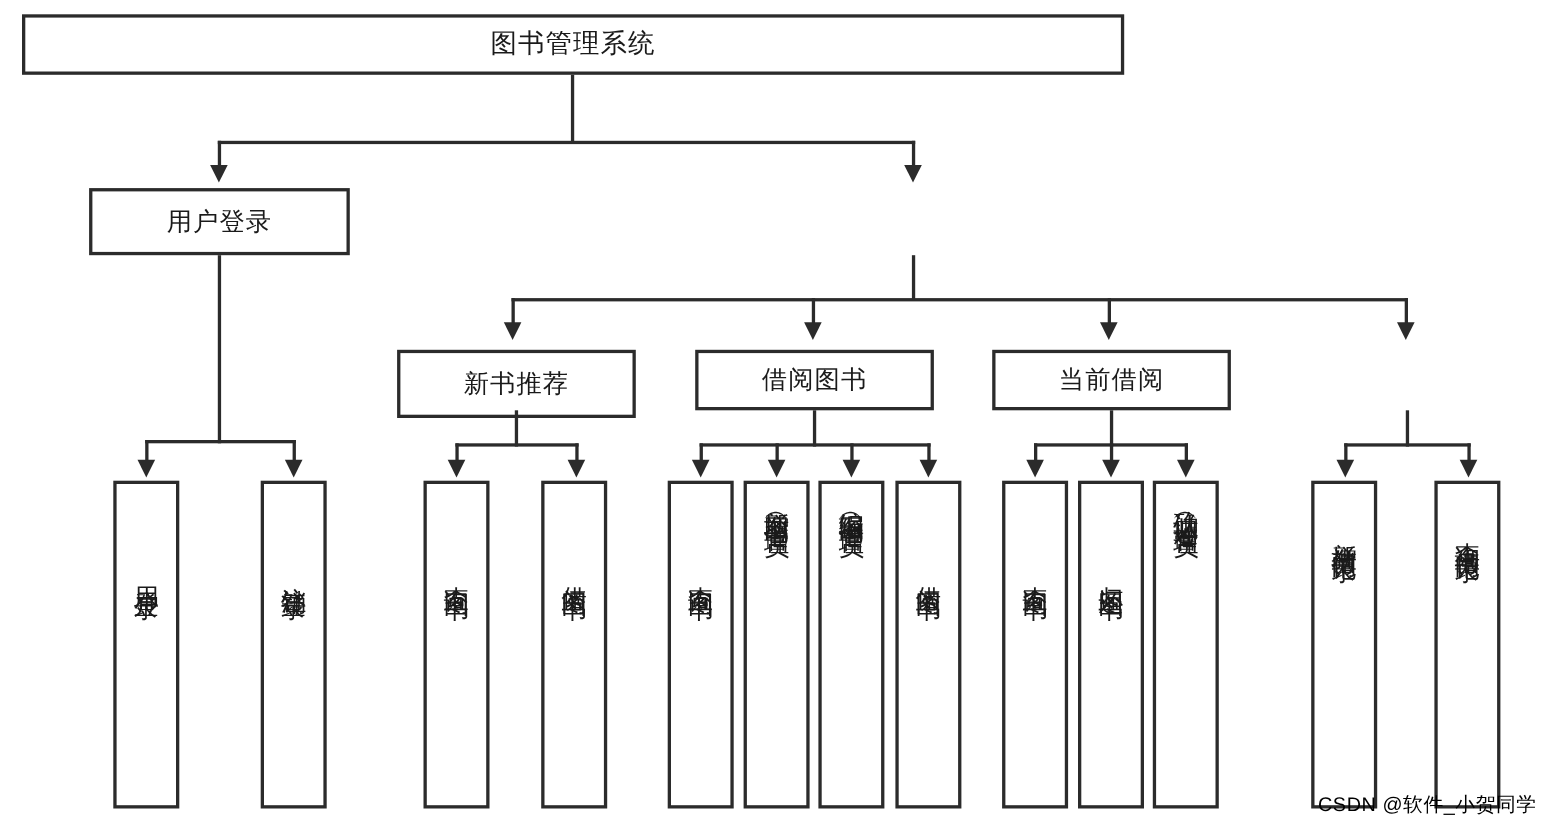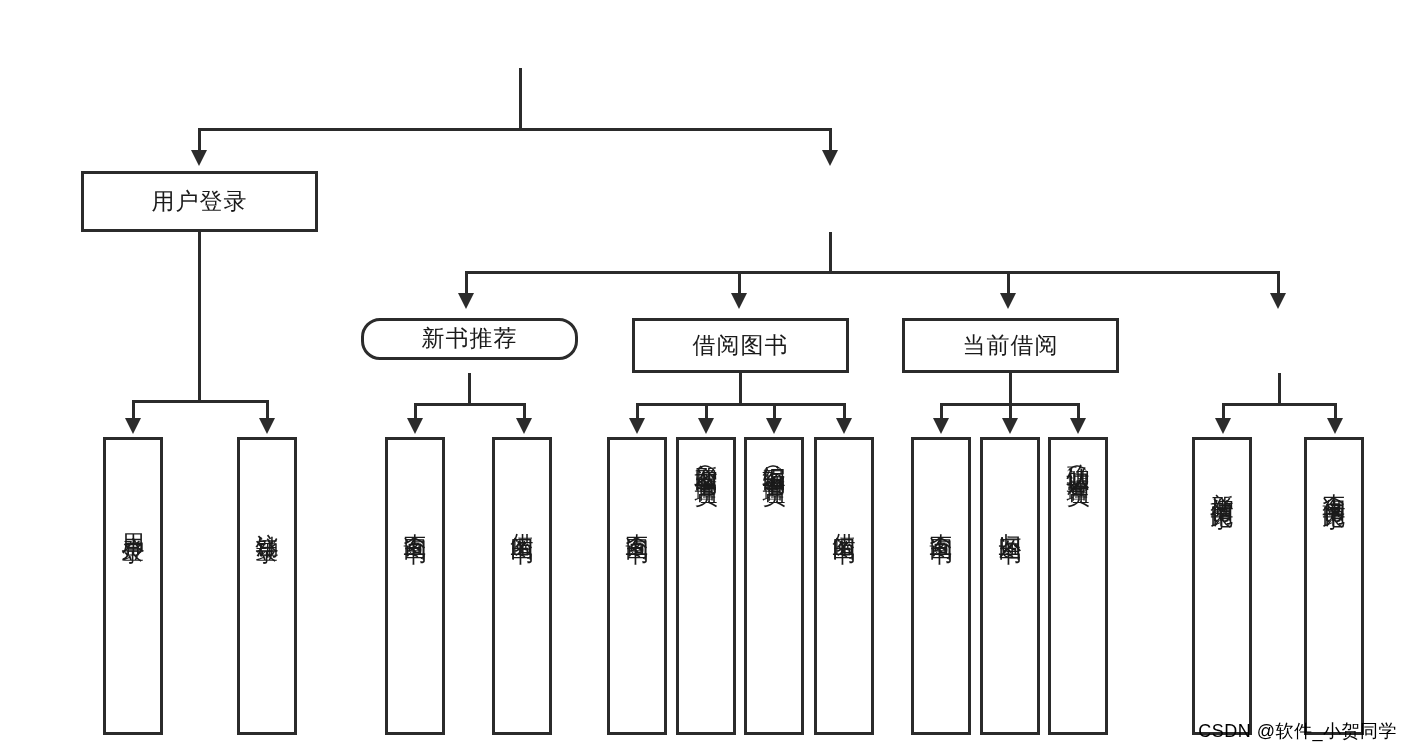--- a/index.html
+++ b/index.html
@@ -79,20 +79,23 @@
     letter-spacing: 0.5px;
     white-space: nowrap;
     pointer-events: none;
   }
 </style>
 </head>
 <body>
 
 <div id="canvas">
 
+  <div class="node h root" style="left:20px; top:13px; width:1002px; height:55px;">
+    <span class="lbl">图书管理系统</span>
+  </div>
 
   <div class="vline" style="left:519px; top:68px; width:3px; height:62px;"></div>
 
   <div class="hline" style="left:198px; top:128px; width:634px; height:3px;"></div>
 
   <div class="vline" style="left:198px; top:128px; height:24px;"></div>
   <div class="arrow" style="left:191px; top:150px;"></div>
   <div class="vline" style="left:829px; top:128px; height:24px;"></div>
   <div class="arrow" style="left:822px; top:150px;"></div>
 
@@ -112,21 +115,21 @@
   <div class="hline" style="left:465px; top:271px; width:815px; height:3px;"></div>
   <div class="vline" style="left:465px; top:271px; height:24px;"></div>
   <div class="arrow" style="left:458px; top:293px;"></div>
   <div class="vline" style="left:738px; top:271px; height:24px;"></div>
   <div class="arrow" style="left:731px; top:293px;"></div>
   <div class="vline" style="left:1007px; top:271px; height:24px;"></div>
   <div class="arrow" style="left:1000px; top:293px;"></div>
   <div class="vline" style="left:1277px; top:271px; height:24px;"></div>
   <div class="arrow" style="left:1270px; top:293px;"></div>
 
-  <div class="node h" style="left:361px; top:318px; width:217px; height:42px;border-radius:19px;">
+  <div class="node h" style="left:361px; top:318px; width:217px; height:62px;">
     <span class="lbl">新书推荐</span>
   </div>
   <div class="node h" style="left:632px; top:318px; width:217px; height:55px;">
     <span class="lbl">借阅图书</span>
   </div>
   <div class="node h" style="left:902px; top:318px; width:217px; height:55px;justify-content:center;">
     <span class="lbl">当前借阅</span>
   </div>
 
   <div class="vline" style="left:468px; top:373px; height:33px;"></div>

